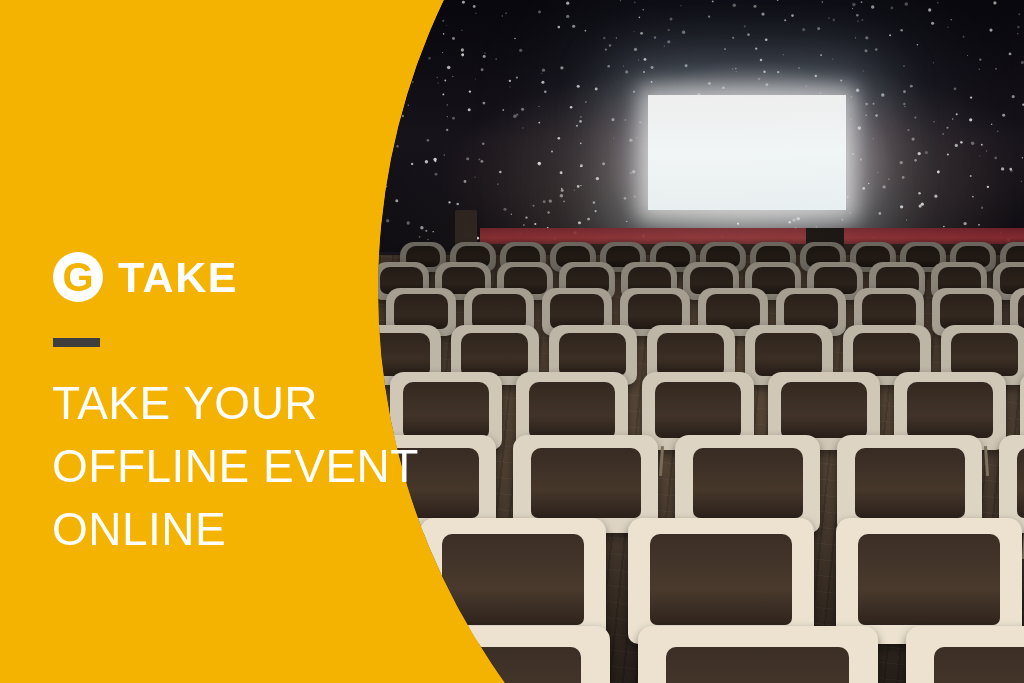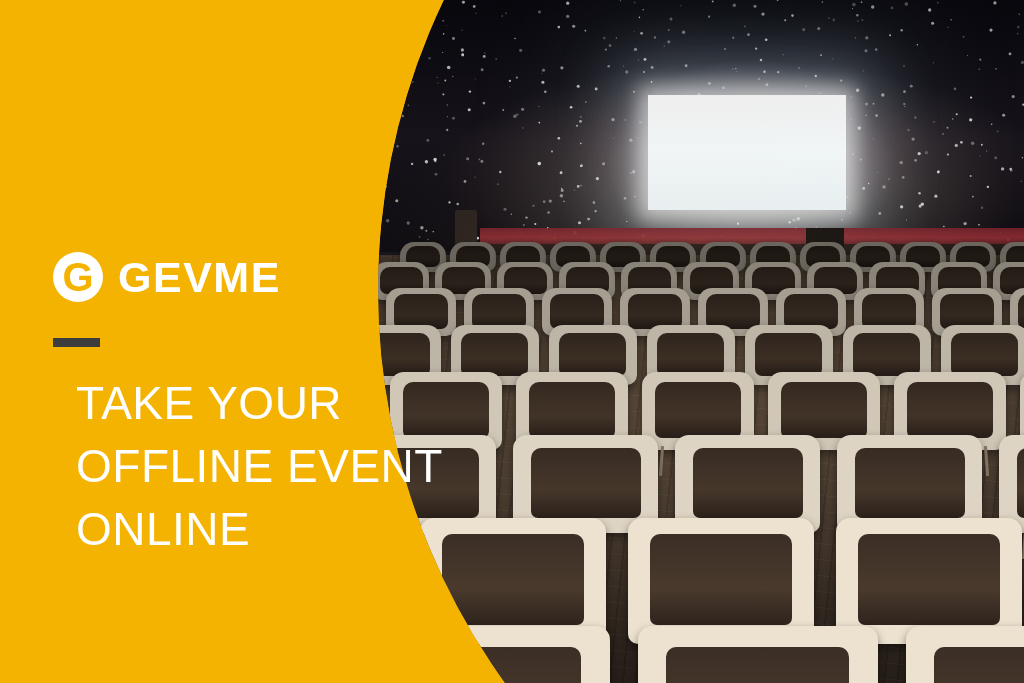--- a/index.html
+++ b/index.html
@@ -219,21 +219,20 @@
   .headline {
     position:absolute;
     left:-1px; top:372px;
     width:420px;
     color:#ffffff;
     font-size:46px;
     font-weight:400;
     line-height:63px;
     letter-spacing:0.5px;
     white-space:pre-line;
-    margin-left:24px;
   }
 </style>
 </head>
 <body>
 
 <div class="banner">
 
   <div class="photo-mask">
     <div class="photo">
 
@@ -874,21 +873,21 @@
   </div>
 
   <div class="yellow-panel"></div>
 
   <div class="content">
 
     <div class="logo-row">
       <div class="logo-mark">
         <div class="g">G</div>
       </div>
-      <div class="wordmark">GEVME</div>
+      <div class="wordmark">TAKE</div>
     </div>
 
     <div class="divider"></div>
 
     <div class="headline">TAKE YOUR
 OFFLINE EVENT
 ONLINE</div>
   </div>
 
 </div>

